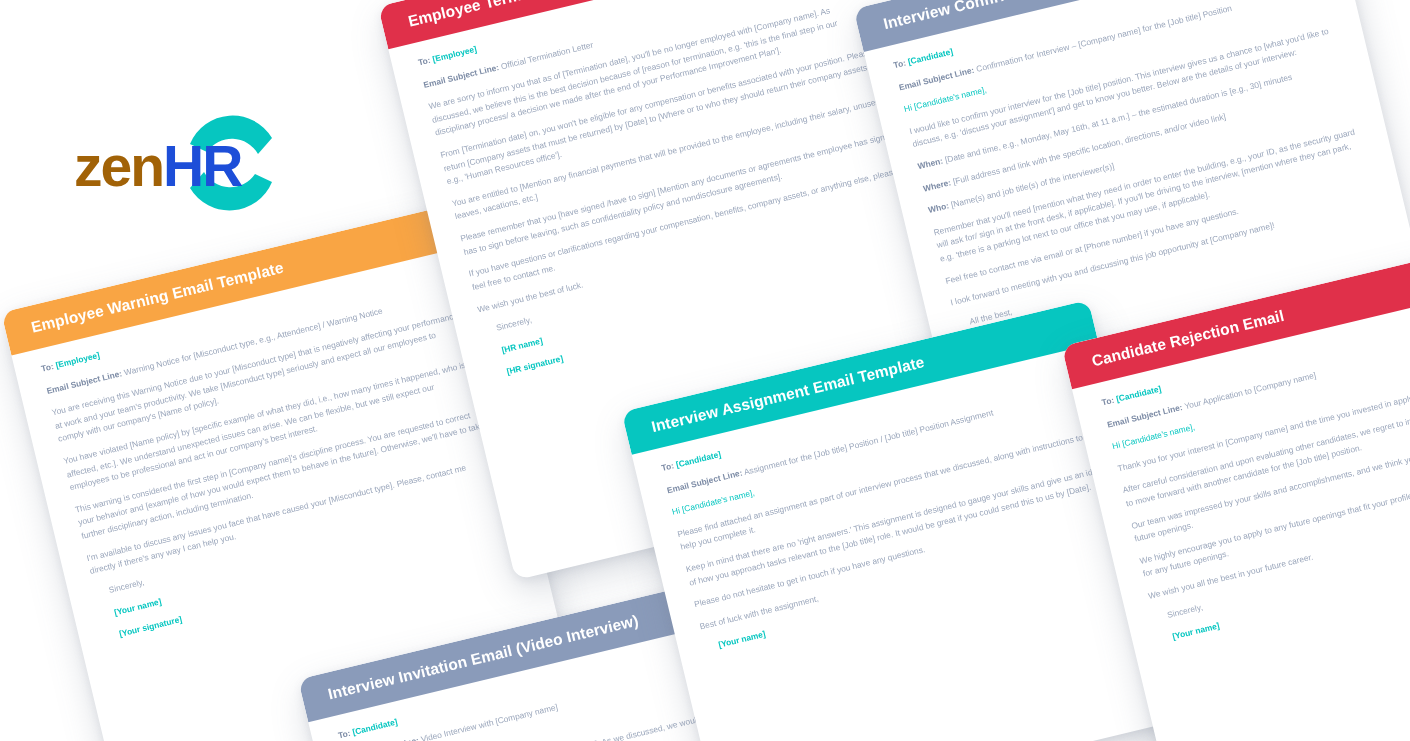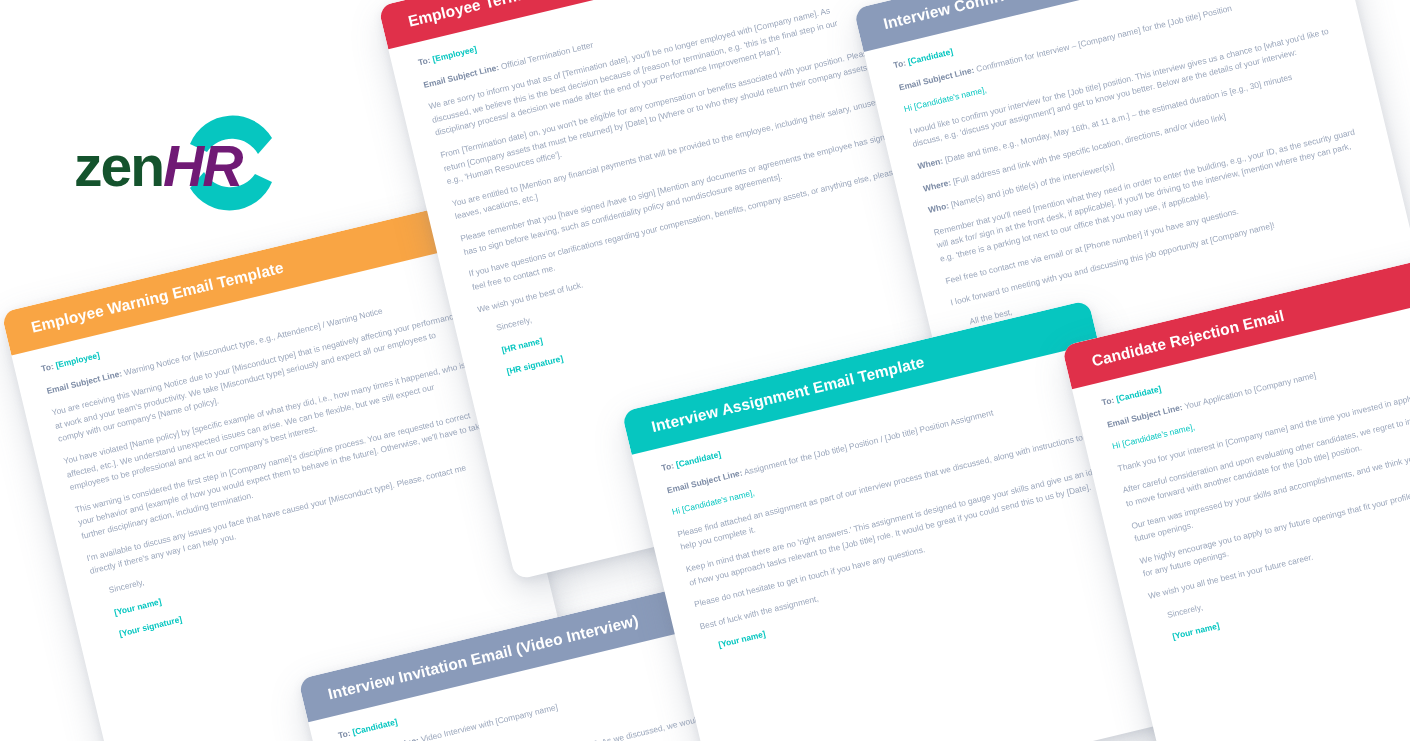--- a/index.html
+++ b/index.html
@@ -30,22 +30,22 @@
   #logo .wordmark {
     position: absolute;
     left: 4px;
     top: 30px;
     font-size: 57px;
     font-weight: bold;
     letter-spacing: -2px;
     line-height: 1;
     white-space: nowrap;
   }
-  #logo .zen { color: #14532d; }
-  #logo .hr  { color: #701a75; font-style: italic; }
+  #logo .zen { color: #a16207; }
+  #logo .hr  { color: #1d4ed8; }
 
   
   .card {
     position: absolute;
     background: #ffffff;
     border-radius: 14px;
     box-shadow: 0 14px 34px rgba(110,120,140,0.26),
                 0 3px 10px rgba(110,120,140,0.14);
     overflow: hidden;
     transform-origin: 50% 50%;

